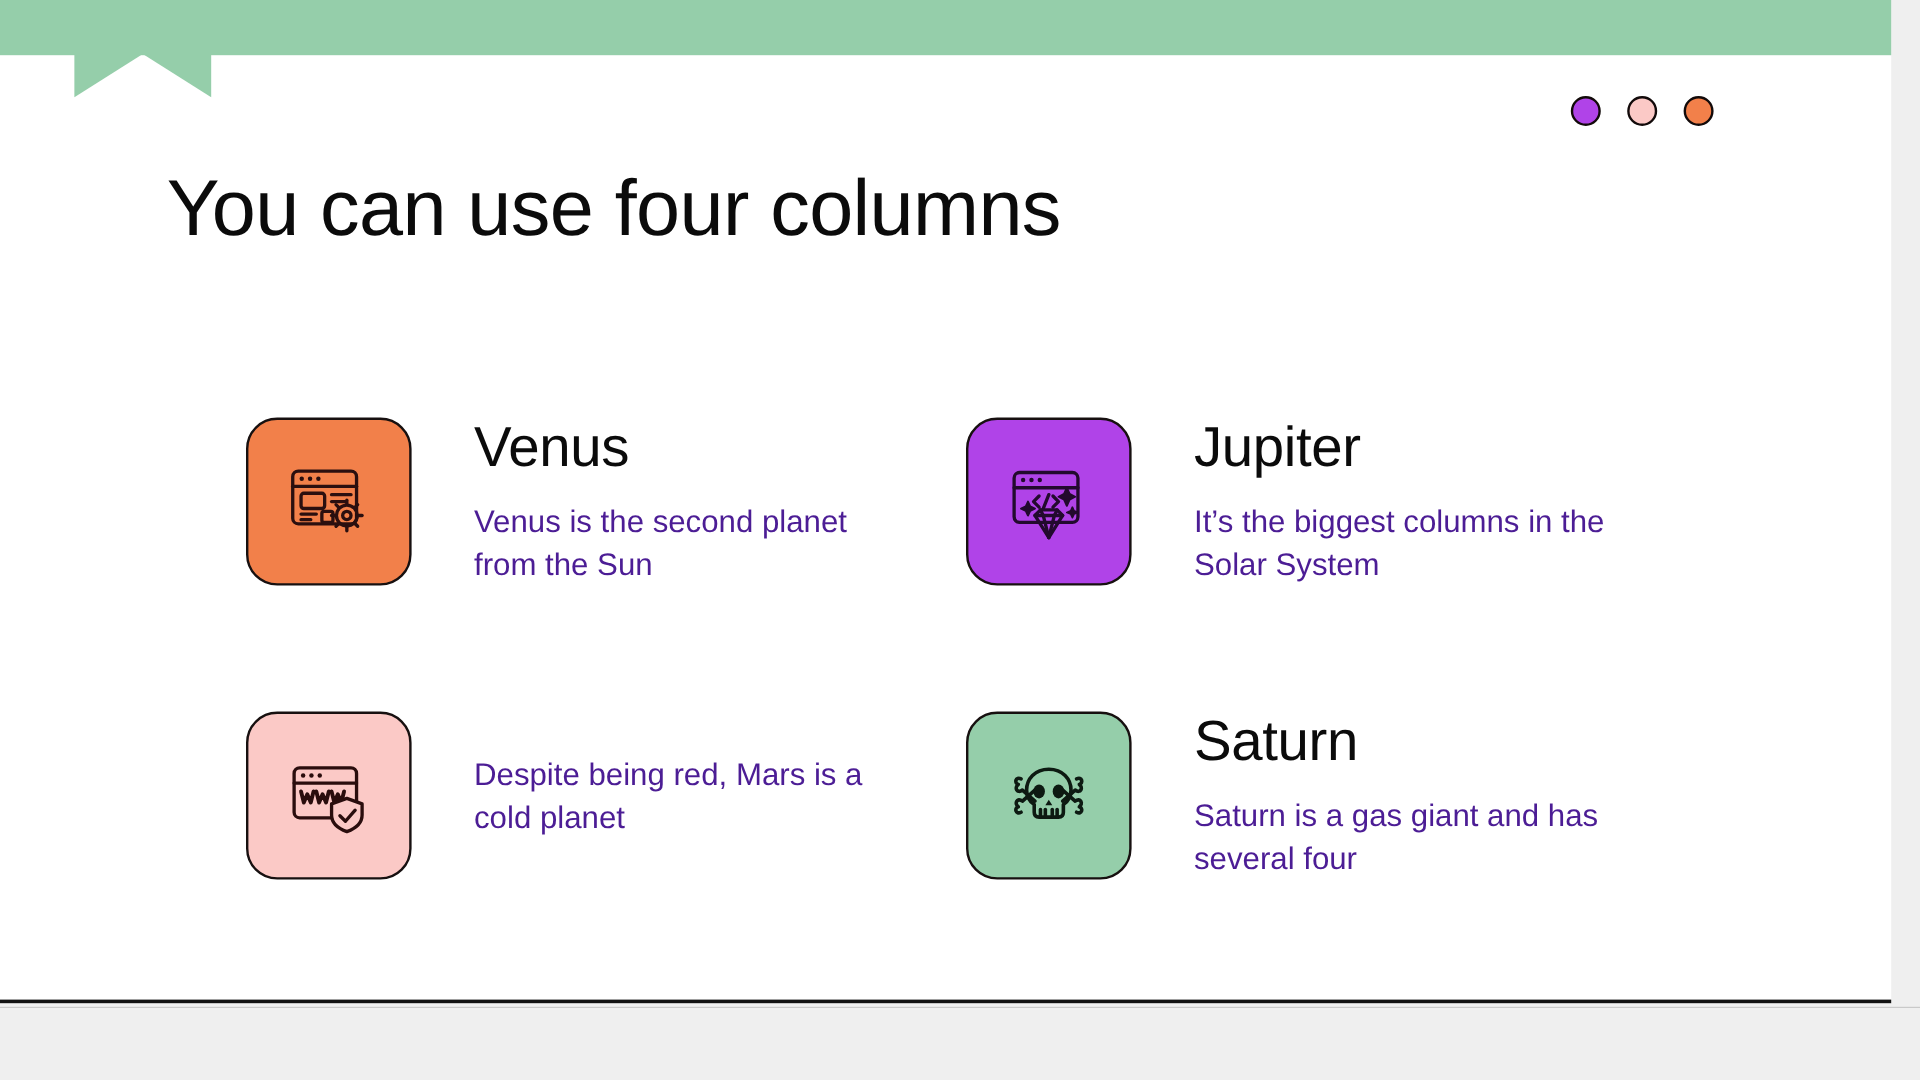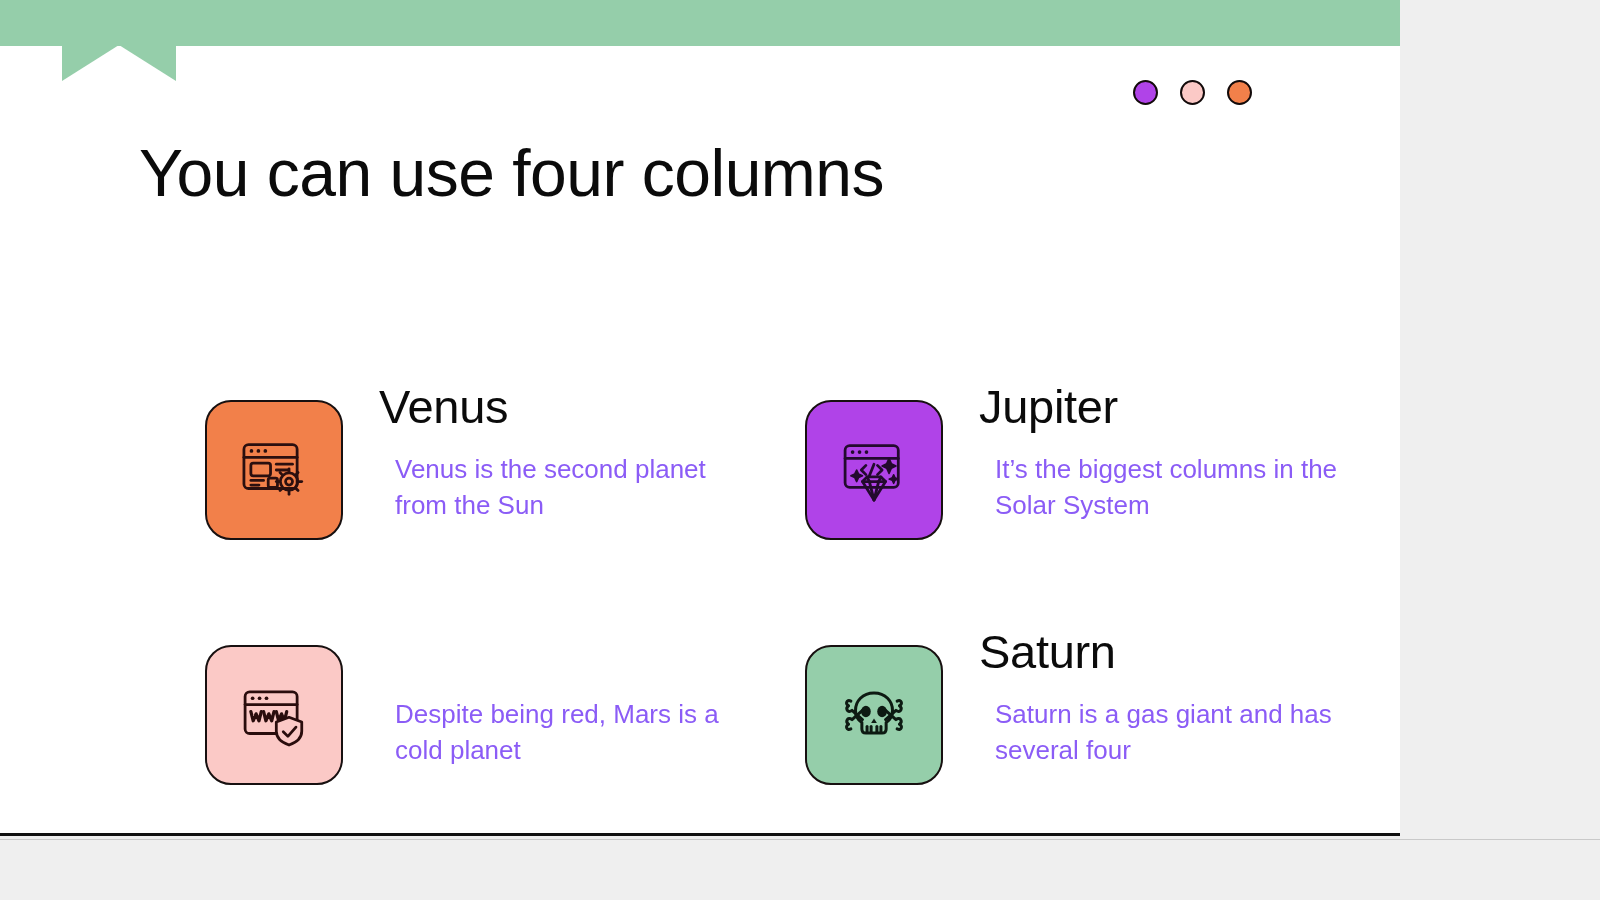--- a/index.html
+++ b/index.html
@@ -8,21 +8,21 @@
     background: #efefef;
   }
   body {
     width: 1600px;
     height: 900px;
     overflow: hidden;
     font-family: "Liberation Sans", sans-serif;
   }
   .slide {
     position: relative;
-    width: 1400px;
+    width: 1576px;
     height: 836px;
     background: #ffffff;
     overflow: hidden;
     border-bottom: 3px solid #111111;
     box-sizing: border-box;
   }
   .below-slide {
     position: absolute;
     left: 0;
     top: 839px;
@@ -88,22 +88,22 @@
     position: absolute;
     left: 205px;
     top: 295px;
     width: 1200px;
     display: grid;
     grid-template-columns: 600px 600px;
     grid-template-rows: 245px 245px;
   }
   .column {
     display: flex;
-    align-items: flex-end;
-    gap: 36px;
+    align-items: center;
+    gap: 52px;
   }
   .icon-tile {
     flex: 0 0 auto;
     width: 138px;
     height: 140px;
     border: 2px solid #171010;
     border-radius: 26px;
     box-sizing: border-box;
     display: flex;
     align-items: center;
@@ -123,22 +123,22 @@
     line-height: 1.0;
     font-weight: 400;
     color: #0b0b0b;
     letter-spacing: -0.3px;
     margin: 0 0 22px 0;
     white-space: nowrap;
   }
   .col-body {
     font-size: 26px;
     line-height: 1.38;
-    color: #8b5cf6;
-    margin: 16px;
+    color: #4c1d95;
+    margin: 0;
     max-width: 360px;
   }
 </style>
 </head>
 <body>
 
 <div class="slide">
 
   <div class="top-band"></div>
   <div class="top-notch"></div>

